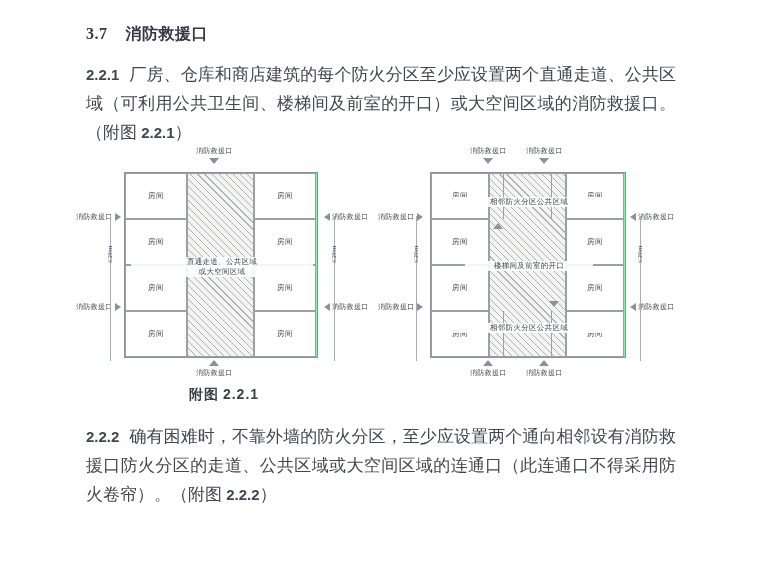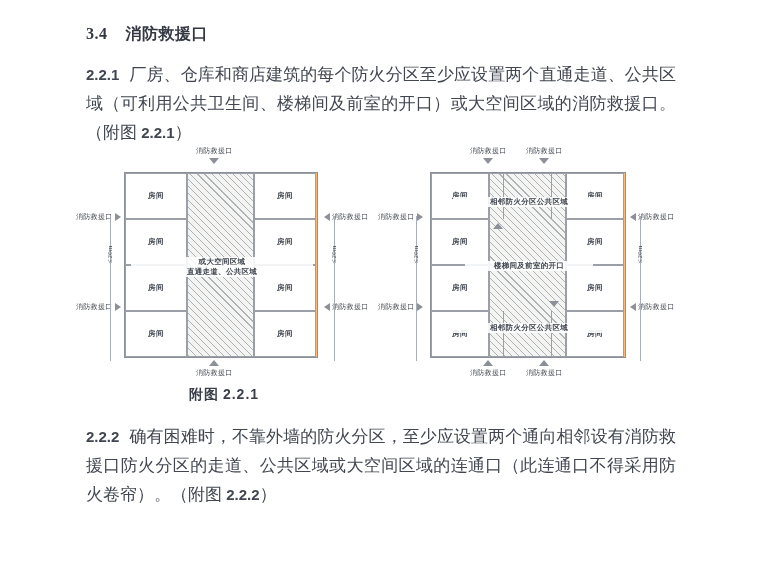--- a/index.html
+++ b/index.html
@@ -82,23 +82,22 @@
   }
   .fig-caption .cap-num {
     font-family: "Liberation Sans", sans-serif;
     margin-left: 4px;
   }
 
   
   .plan {
     position: absolute;
     border: 1.4px solid #8b9099;
-    background: #fdba74;
+    background: #86efac;
     box-sizing: border-box;
-    font-weight: bold;
   }
   #plan-1 { left: 48px;  top: 26px; width: 194px; height: 186px; }
   #plan-2 { left: 52px;  top: 26px; width: 196px; height: 186px; }
 
   
   .room {
     position: absolute;
     box-sizing: border-box;
     border: 1px solid #9ba0a8;
     background: #ffffff;
@@ -180,21 +179,21 @@
     white-space: nowrap;
     letter-spacing: 0.3px;
   }
 </style>
 </head>
 <body>
 
 <div class="page">
 
   <div class="sec-heading">
-    <span class="num">3.4</span><span>消防救援口</span>
+    <span class="num">3.7</span><span>消防救援口</span>
   </div>
 
   <div class="para" id="para-221">
     <span class="pnum">2.2.1</span><span>厂房、仓库和商店建筑的每个防火分区至少应设置两个直通走道、公共区域（可利用公共卫生间、楼梯间及前室的开口）或大空间区域的消防救援口。（附图 </span><span class="ref">2.2.1</span><span>）</span>
   </div>
 
   <div class="figure" id="figure-1">
 
     <div class="callout callout-top" style="left:120px; top:0px;">
       <span>消防救援口</span>
@@ -209,22 +208,22 @@
       <div class="room" style="left:0px;  top:138px; width:62px; height:46px;">房间</div>
 
       <div class="room" style="left:129px; top:0px;   width:62px; height:46px;">房间</div>
       <div class="room" style="left:129px; top:46px;  width:62px; height:46px;">房间</div>
       <div class="room" style="left:129px; top:92px;  width:62px; height:46px;">房间</div>
       <div class="room" style="left:129px; top:138px; width:62px; height:46px;">房间</div>
 
       <div class="hatch" style="left:62px; top:0px; width:67px; height:184px;"></div>
 
       <div class="zone-label" style="left:6px; top:84px; width:180px;">
+        <div>直通走道、公共区域</div>
         <div>或大空间区域</div>
-        <div>直通走道、公共区域</div>
       </div>
     </div>
 
     <div class="callout callout-bottom" style="left:120px; top:214px;">
       <span>消防救援口</span>
       <span class="tri tri-up"></span>
     </div>
 
     <div class="callout" style="left:0px; top:66px;">
       <span>消防救援口</span>

